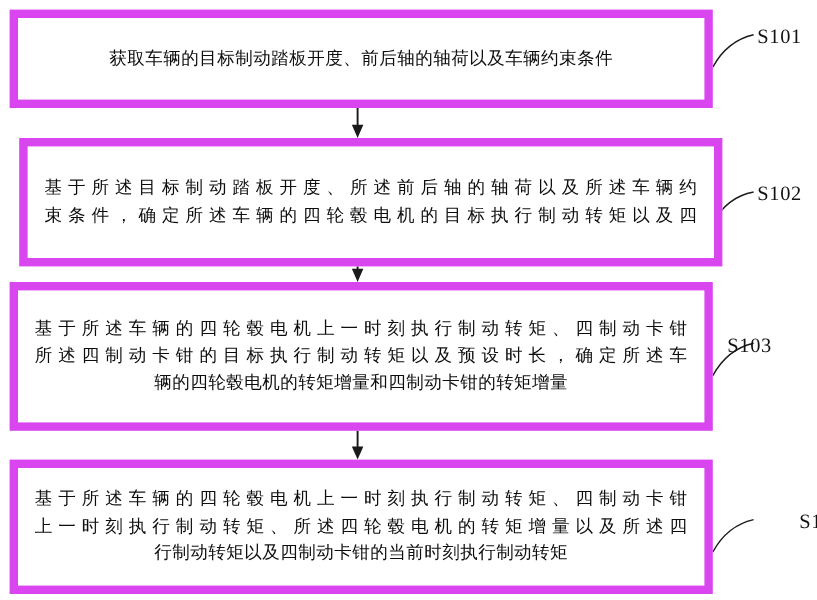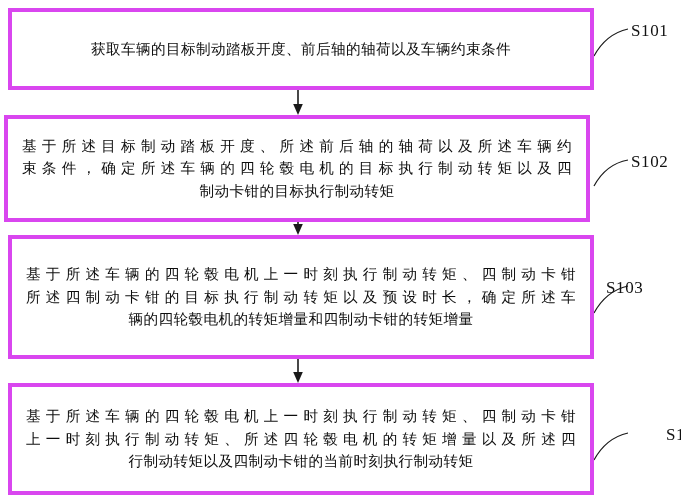--- a/index.html
+++ b/index.html
@@ -11,21 +11,21 @@
     width: 681px;
     height: 500px;
     position: relative;
     font-family: "Liberation Serif", "DejaVu Serif", serif;
     overflow: hidden;
   }
 
   .step-box {
     position: absolute;
     box-sizing: border-box;
-    border: 4px solid #d946ef;
+    border: 7px solid #d946ef;
     background: #ffffff;
     display: flex;
     flex-direction: column;
     justify-content: center;
     align-items: center;
     padding: 4px 14px;
   }
 
   .step-line {
     display: block;
@@ -37,21 +37,21 @@
     white-space: nowrap;
     text-align: center;
   }
   .step-line.justify {
     text-align: justify;
     text-align-last: justify;
   }
 
   
   #box-s101 { left: 8px;  top: 8px;   width: 586px; height: 82px; }
-  #box-s102 { left: 4px;  top: 115px; width: 586px; height: 107px; }
+  #box-s102 { left: 16px;  top: 115px; width: 586px; height: 107px; }
   #box-s103 { left: 8px;  top: 235px; width: 586px; height: 124px; }
   #box-s104 { left: 8px;  top: 383px; width: 586px; height: 112px; }
 
   .step-label {
     position: absolute;
     font-size: 17px;
     line-height: 20px;
     color: #121212;
     letter-spacing: 0.6px;
     white-space: nowrap;
@@ -96,21 +96,20 @@
   <path d="M 594 460 Q 606 438 628 433" stroke="#1a1a1a" stroke-width="1.2" fill="none"></path>
 </svg>
 
 <div class="step-box" id="box-s101">
   <span class="step-line">获取车辆的目标制动踏板开度、前后轴的轴荷以及车辆约束条件</span>
 </div>
 
 <div class="step-box" id="box-s102">
   <span class="step-line justify">基于所述目标制动踏板开度、所述前后轴的轴荷以及所述车辆约</span>
   <span class="step-line justify">束条件，确定所述车辆的四轮毂电机的目标执行制动转矩以及四</span>
-  <span class="step-line">制动卡钳的目标执行制动转矩</span>
 </div>
 
 <div class="step-box" id="box-s103">
   <span class="step-line justify">基于所述车辆的四轮毂电机上一时刻执行制动转矩、四制动卡钳</span>
   <span class="step-line justify">所述四制动卡钳的目标执行制动转矩以及预设时长，确定所述车</span>
   <span class="step-line">辆的四轮毂电机的转矩增量和四制动卡钳的转矩增量</span>
 </div>
 
 <div class="step-box" id="box-s104">
   <span class="step-line justify">基于所述车辆的四轮毂电机上一时刻执行制动转矩、四制动卡钳</span>

